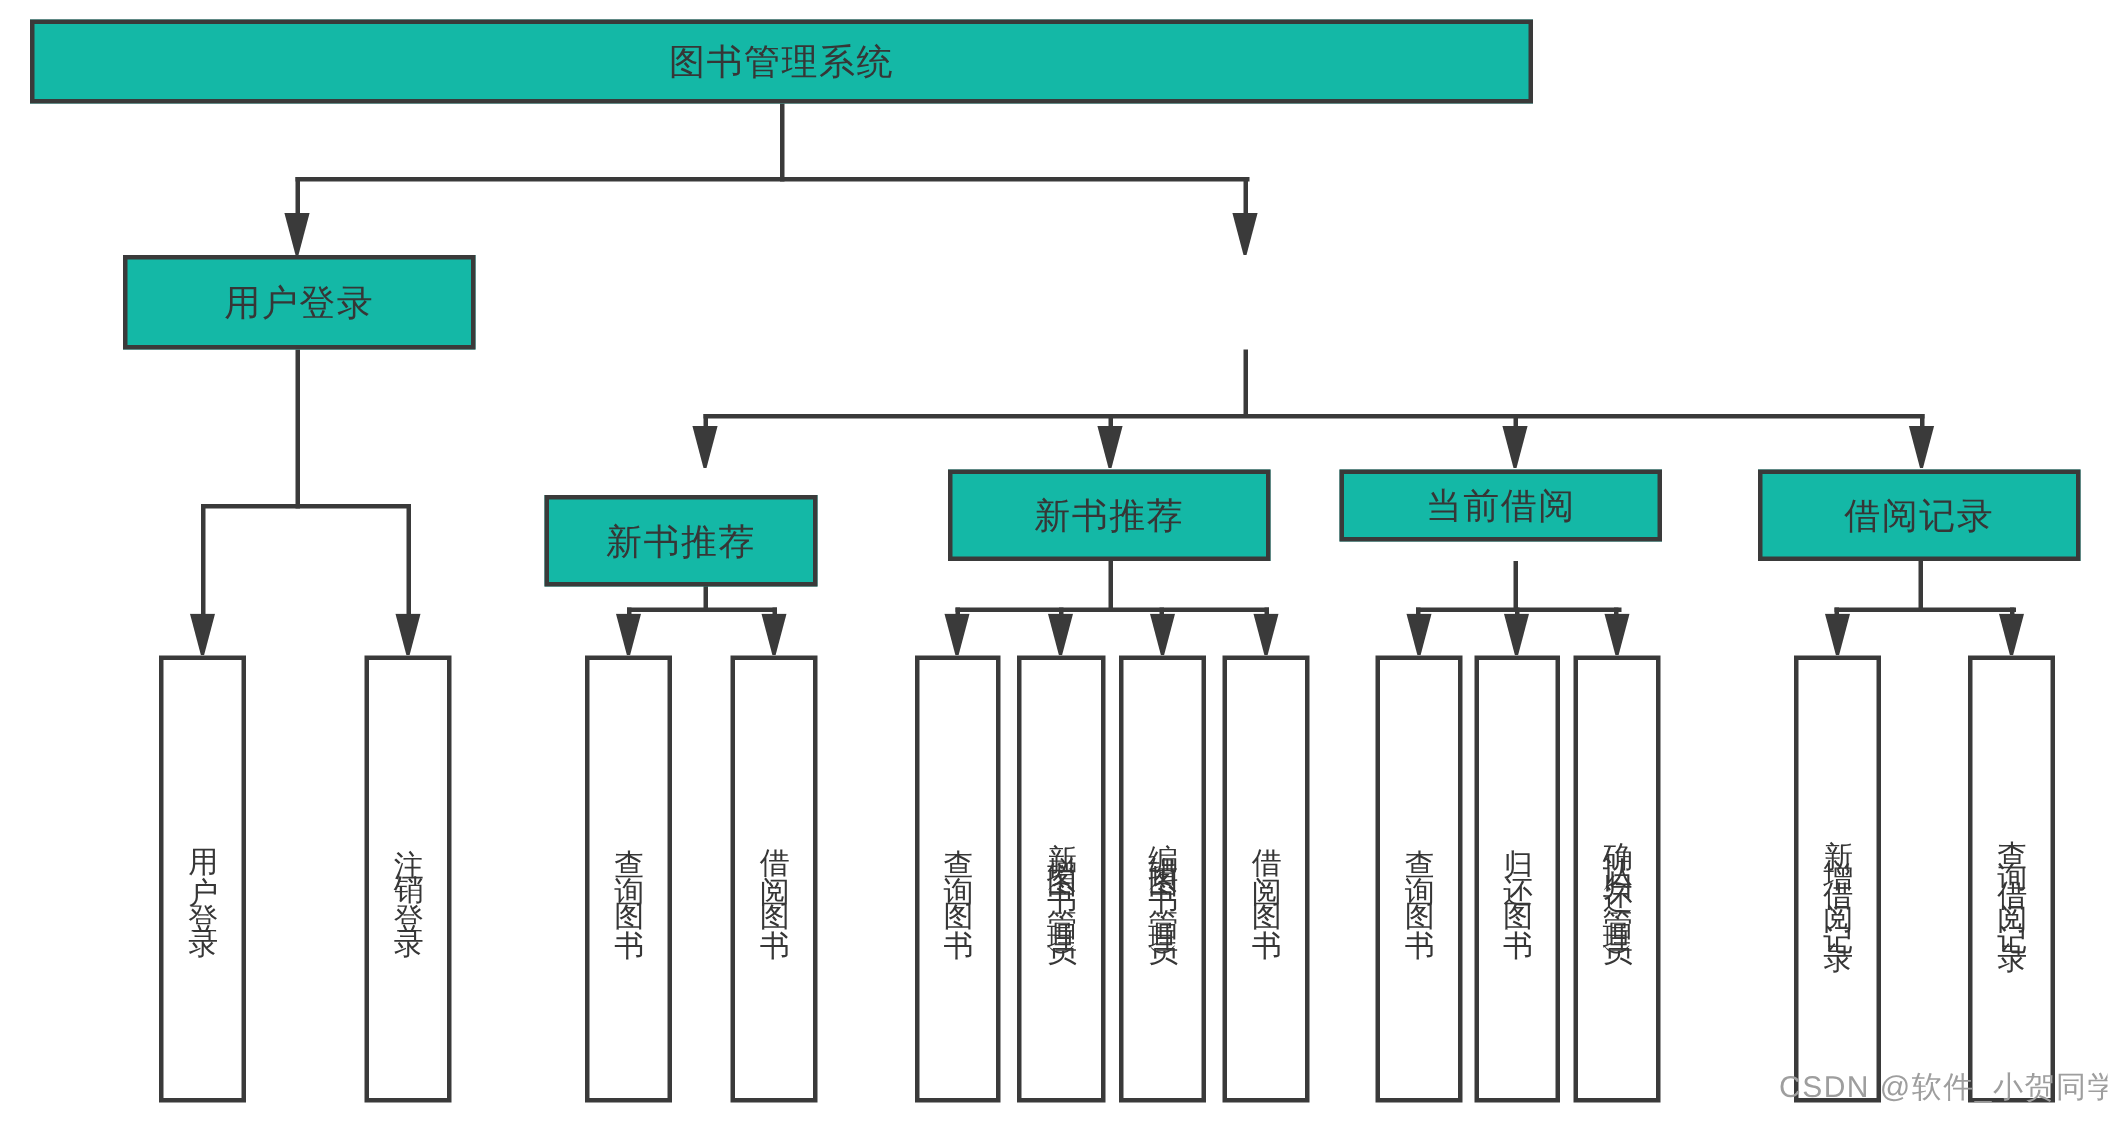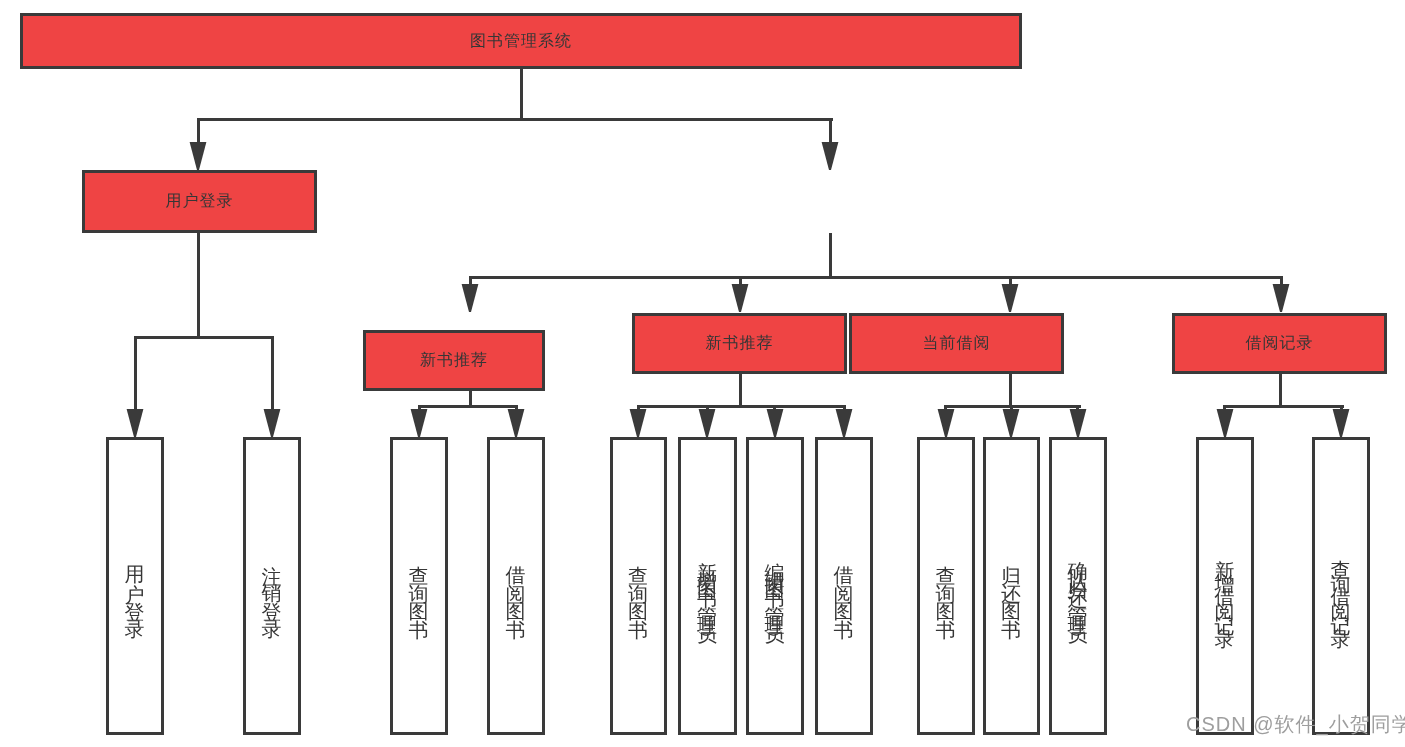--- a/index.html
+++ b/index.html
@@ -8,23 +8,23 @@
     font-family:"Liberation Sans","DejaVu Sans",sans-serif;
     color:#363636;
   }
   .canvas{position:absolute;inset:0;}
   
   .ln{position:absolute;display:block;background:#3a3a3a;}
   
   .ar{position:absolute;display:block;width:20px;height:28px;background:#3a3a3a;
       clip-path:polygon(8% 0,92% 0,55% 100%,45% 100%);}
   
-  .hb{position:absolute;box-sizing:border-box;border:3px solid #3a3a3a;background:#ef4444;
+  .hb{position:absolute;box-sizing:border-box;border:3px solid #3a3a3a;background:#14b8a6;
       display:flex;align-items:center;justify-content:center;
-      font-size:16px;letter-spacing:1px;white-space:nowrap;}
+      font-size:24px;letter-spacing:1px;white-space:nowrap;}
   
   .vb{position:absolute;box-sizing:border-box;border:3px solid #3a3a3a;background:#fff;
       top:437px;height:298px;display:flex;align-items:center;justify-content:center;}
   .vb span{writing-mode:vertical-rl;text-orientation:mixed;font-size:20px;line-height:1;}
   .sp span{letter-spacing:18px;}
   .md span{letter-spacing:14px;}
   .lg span{letter-spacing:9px;}
   .watermark{position:absolute;left:1186px;top:711px;font-size:20px;color:#9e9e9e;
       letter-spacing:1px;white-space:nowrap;z-index:5;}
 </style>
@@ -91,21 +91,21 @@
   <i class="ar" style="left:1215px;top:409px"></i>
   <i class="ln" style="left:1340px;top:405px;width:3px;height:8px"></i>
   <i class="ar" style="left:1331px;top:409px"></i>
 
   <div class="hb" style="left:20px;top:13px;width:1002px;height:56px">图书管理系统</div>
 
   <div class="hb" style="left:82px;top:170px;width:235px;height:63px">用户登录</div>
 
   <div class="hb" style="left:363px;top:330px;width:182px;height:61px">新书推荐</div>
   <div class="hb" style="left:632px;top:313px;width:215px;height:61px">新书推荐</div>
-  <div class="hb" style="left:849px;top:313px;width:215px;height:61px">当前借阅</div>
+  <div class="hb" style="left:893px;top:313px;width:215px;height:48px">当前借阅</div>
   <div class="hb" style="left:1172px;top:313px;width:215px;height:61px">借阅记录</div>
 
   <div class="vb sp" style="left:106px;width:58px">
       <span>用户登录</span>
     </div>
   <div class="vb sp" style="left:243px;width:58px">
       <span>注销登录</span>
     </div>
 
   <div class="vb sp" style="left:390px;width:58px">

